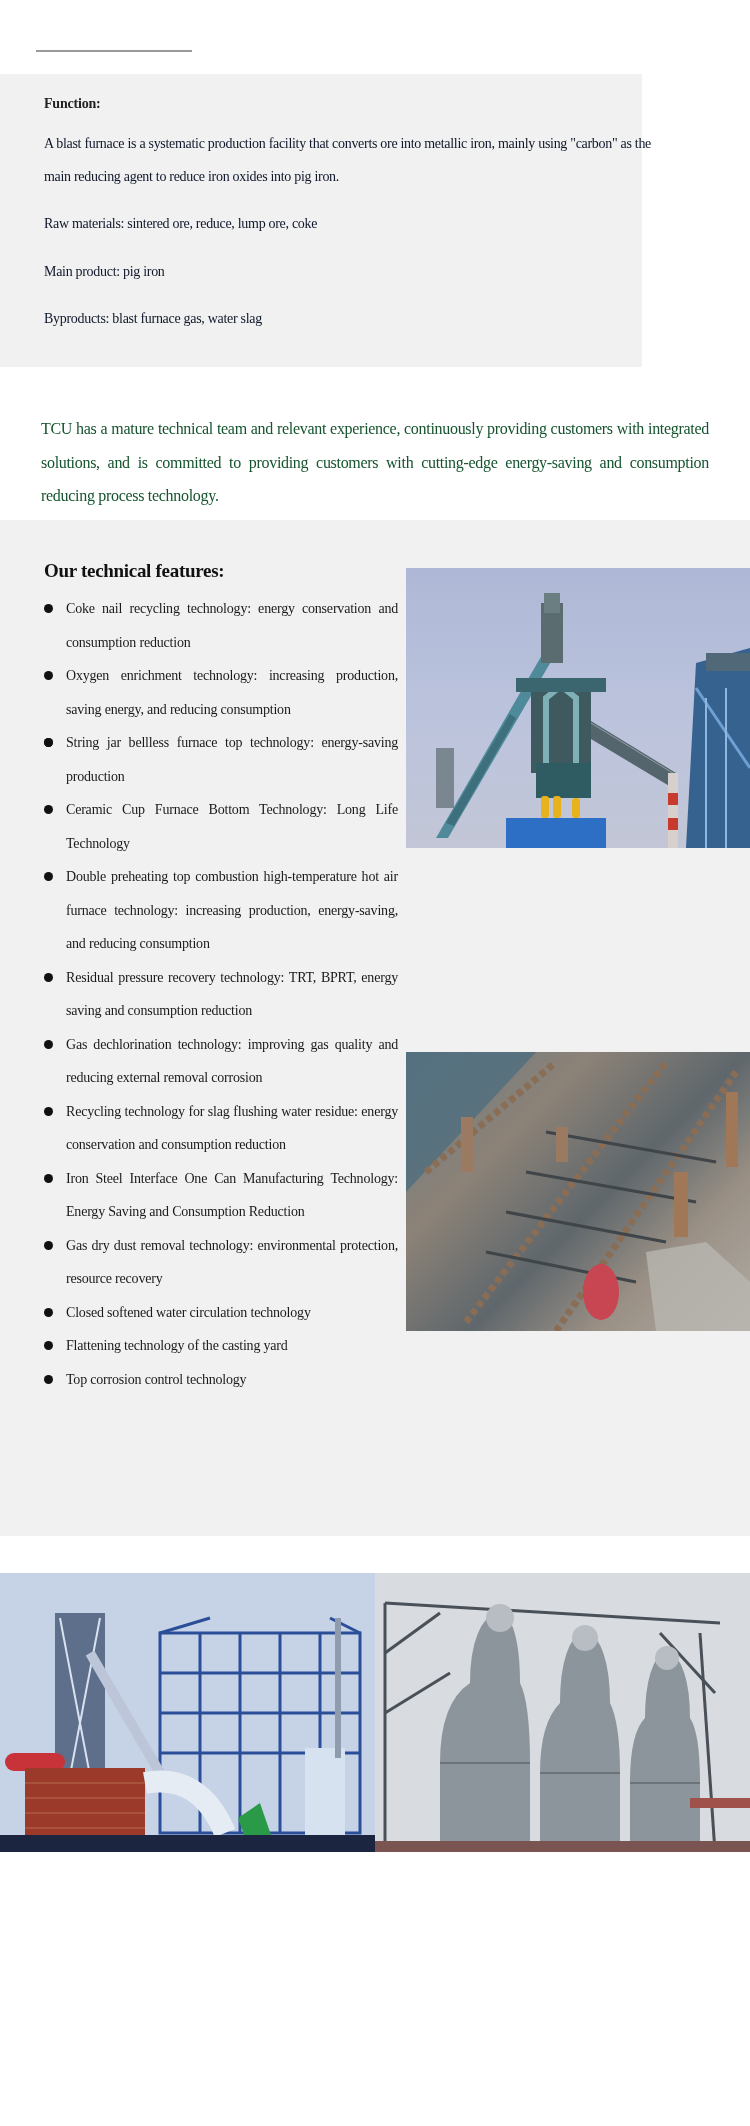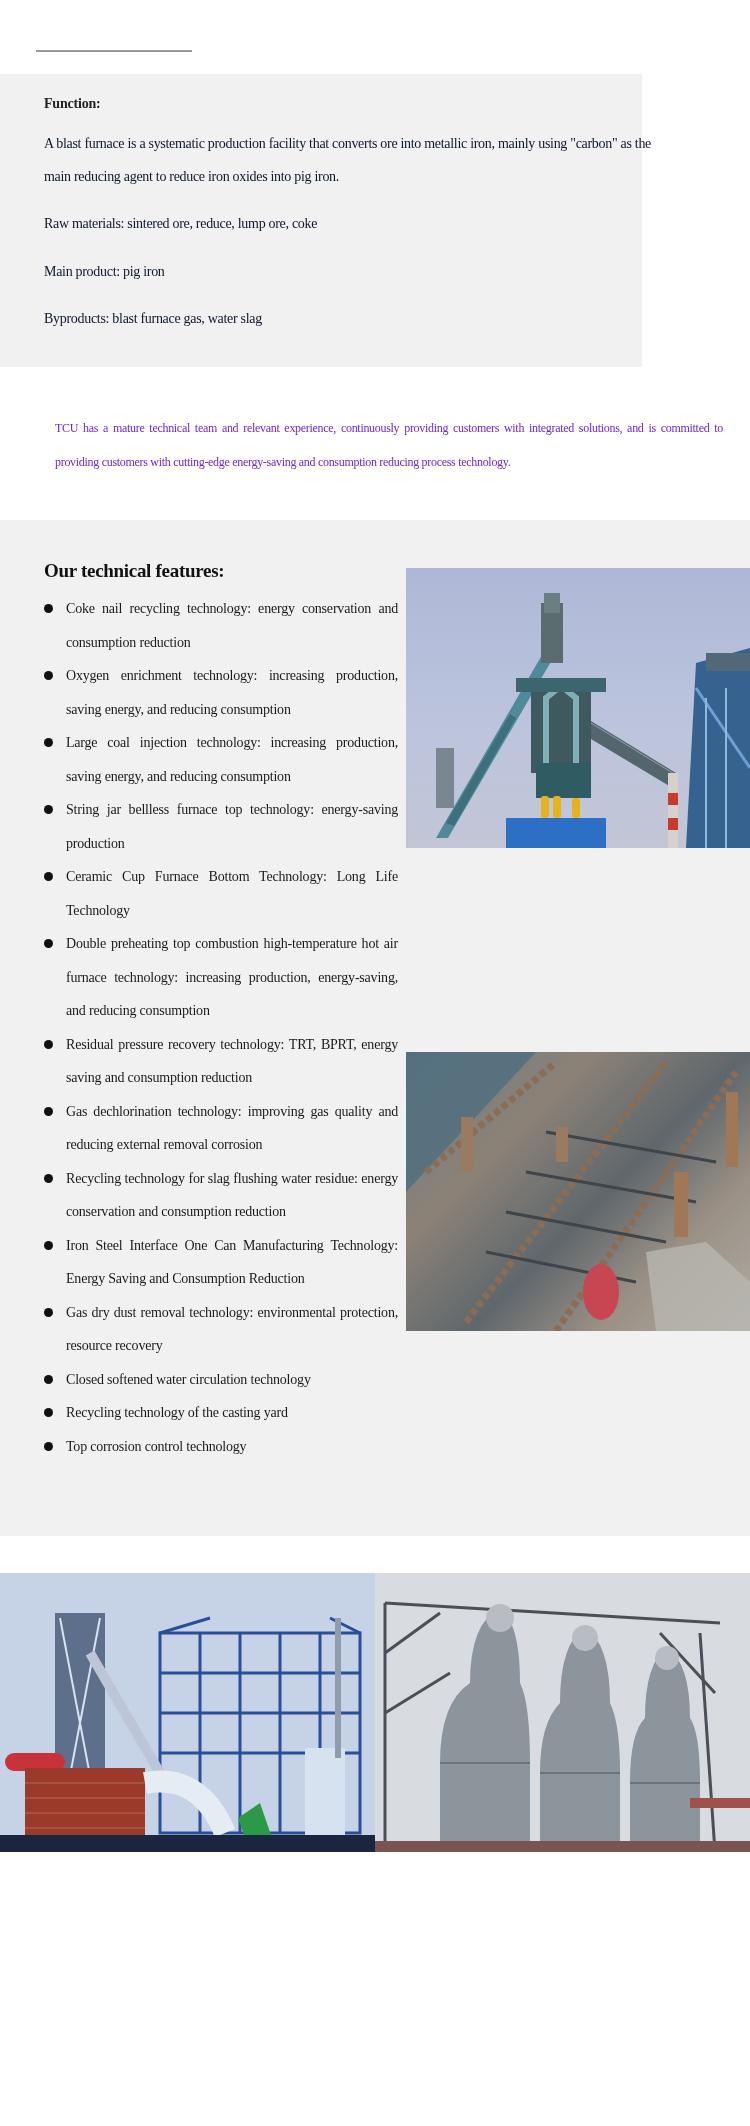--- a/index.html
+++ b/index.html
@@ -7,21 +7,21 @@
   body { font-family: "Liberation Serif", serif; color: #222; position: relative; }
 
   .top-white { position: absolute; left: 0; top: 0; width: 750px; height: 74px; background: #fff; }
   .top-rule { position: absolute; left: 36px; top: 50px; width: 156px; height: 2px; background: #9a9a9a; }
 
   .sec-function { position: absolute; left: 0; top: 74px; width: 642px; height: 293px; background: #f1f1f1; text-align: center; }
   .fn-title { position: absolute; left: 44px; top: 22px; font-size: 14px; font-weight: bold; color: #222; letter-spacing: -0.2px; }
   .fn-line { position: absolute; left: 44px; font-size: 14px; color: #0f172a; letter-spacing: -0.3px; white-space: nowrap; }
 
   .sec-intro { position: absolute; left: 0; top: 367px; width: 750px; height: 153px; background: #fff; }
-  .intro-text { position: absolute; left: 41px; top: 45px; width: 668px; font-size: 12px; line-height: 33.5px; text-align: justify; text-align-last: left; color: #6d28d9; letter-spacing: -0.3px; margin-left: 14px; }
+  .intro-text { position: absolute; left: 41px; top: 45px; width: 668px; font-size: 16px; line-height: 33.5px; text-align: justify; text-align-last: left; color: #14532d; letter-spacing: -0.3px; }
 
   .sec-features { position: absolute; left: 0; top: 520px; width: 750px; height: 1016px; background: #f1f1f1; }
   .feat-title { position: absolute; left: 44px; top: 40px; font-size: 19px; font-weight: bold; color: #111; letter-spacing: -0.3px; }
   .feat-list { position: absolute; left: 44px; top: 72px; width: 354px; list-style: none; }
   .feat-item { position: relative; padding-left: 22px; font-size: 14px; line-height: 33.5px; text-align: justify; text-align-last: left; color: #1a1a1a; letter-spacing: -0.2px; }
   .feat-bullet { position: absolute; left: 0; top: 12px; width: 9px; height: 9px; border-radius: 50%; background: #111; }
 
   .photo { position: absolute; overflow: hidden; }
   .photo-furnace { left: 406px; top: 568px; width: 344px; height: 280px;
     background: linear-gradient(180deg, #aeb8d6 0%, #bcc4dd 55%, #c2c6d6 100%); }
@@ -49,31 +49,31 @@
 
 <section class="sec-intro">
   <p class="intro-text">TCU has a mature technical team and relevant experience, continuously providing customers with integrated solutions, and is committed to providing customers with cutting-edge energy-saving and consumption reducing process technology.</p>
 </section>
 
 <section class="sec-features">
   <h2 class="feat-title">Our technical features:</h2>
   <ul class="feat-list">
     <li class="feat-item"><span class="feat-bullet"></span><span>Coke nail recycling technology: energy conservation and consumption reduction</span></li>
     <li class="feat-item"><span class="feat-bullet"></span><span>Oxygen enrichment technology: increasing production, saving energy, and reducing consumption</span></li>
-    <li class="feat-item"><span class="feat-bullet"></span><span>Large coal injection technology: increasing production, saving energy, and reducing consumption</span></li>
+    <li class="feat-item"><span class="feat-bullet"></span></li>
     <li class="feat-item"><span class="feat-bullet"></span><span>String jar bellless furnace top technology: energy-saving production</span></li>
     <li class="feat-item"><span class="feat-bullet"></span><span>Ceramic Cup Furnace Bottom Technology: Long Life Technology</span></li>
     <li class="feat-item"><span class="feat-bullet"></span><span>Double preheating top combustion high-temperature hot air furnace technology: increasing production, energy-saving, and reducing consumption</span></li>
     <li class="feat-item"><span class="feat-bullet"></span><span>Residual pressure recovery technology: TRT, BPRT, energy saving and consumption reduction</span></li>
     <li class="feat-item"><span class="feat-bullet"></span><span>Gas dechlorination technology: improving gas quality and reducing external removal corrosion</span></li>
     <li class="feat-item"><span class="feat-bullet"></span><span>Recycling technology for slag flushing water residue: energy conservation and consumption reduction</span></li>
     <li class="feat-item"><span class="feat-bullet"></span><span>Iron Steel Interface One Can Manufacturing Technology: Energy Saving and Consumption Reduction</span></li>
     <li class="feat-item"><span class="feat-bullet"></span><span>Gas dry dust removal technology: environmental protection, resource recovery</span></li>
     <li class="feat-item"><span class="feat-bullet"></span><span>Closed softened water circulation technology</span></li>
-    <li class="feat-item"><span class="feat-bullet"></span><span>Recycling technology of the casting yard</span></li>
+    <li class="feat-item"><span class="feat-bullet"></span><span>Flattening technology of the casting yard</span></li>
     <li class="feat-item"><span class="feat-bullet"></span><span>Top corrosion control technology</span></li>
   </ul>
 </section>
 
 <div class="photo photo-furnace" aria-label="blast furnace tower photo">
   <svg width="344" height="280" viewBox="0 0 344 280">
 
     <polygon points="30,270 42,270 150,85 140,80" fill="#4f8a9a"></polygon>
     <polygon points="40,255 48,258 110,150 104,146" fill="#3e6f7d"></polygon>
 

